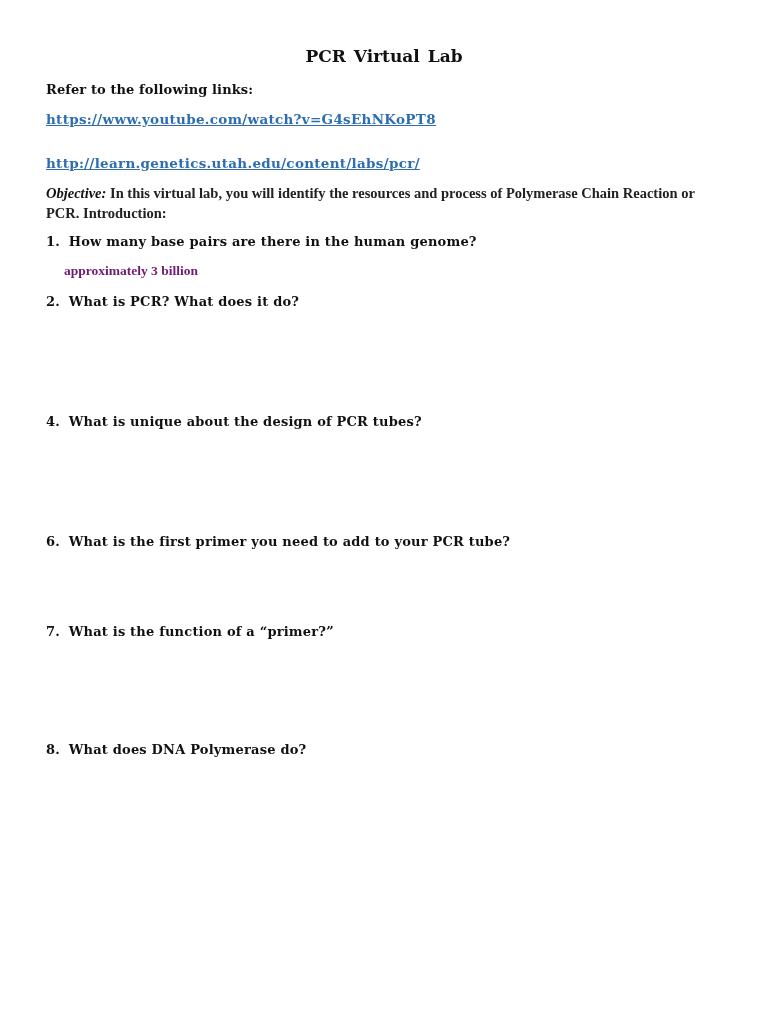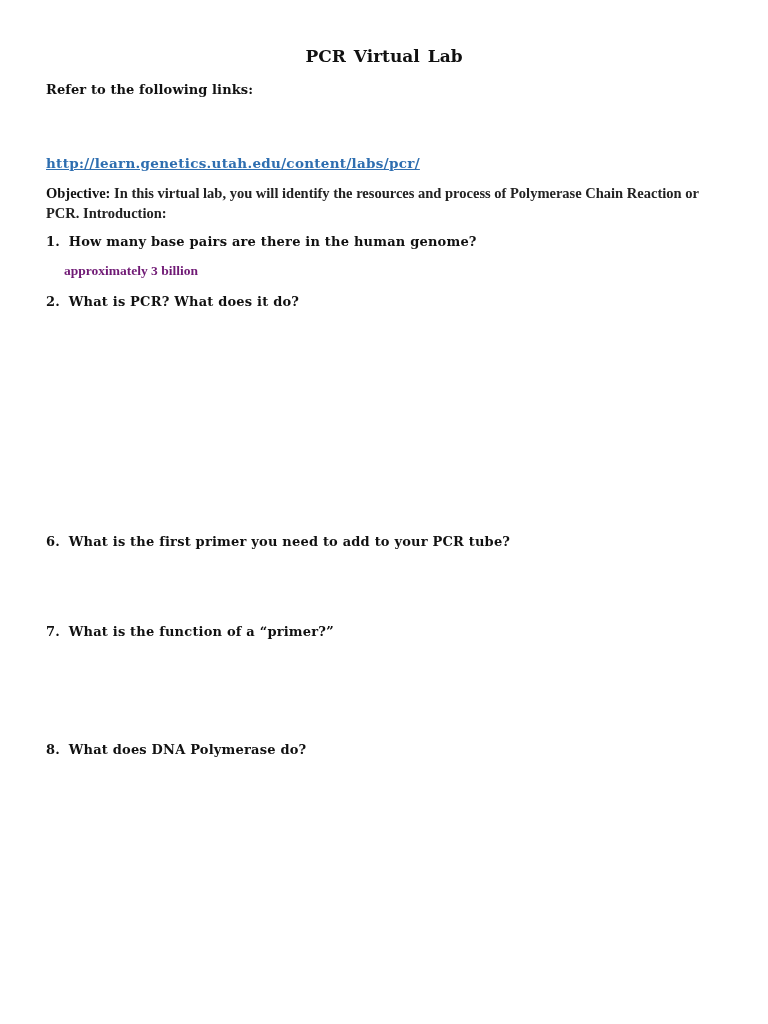--- a/index.html
+++ b/index.html
@@ -45,21 +45,21 @@
     .objective {
       left: 46px; top: 183px;
       width: 680px;
       white-space: normal;
       font-family: "Liberation Serif", serif;
       font-size: 14.5px;
       line-height: 20px;
       font-weight: bold;
       color: #222;
     }
-    .objective b { color: #111; }
+    .objective b { color: #111; font-style: italic; }
     .question {
       left: 46px;
       font-size: 13px;
       font-weight: bold;
       letter-spacing: 0.2px;
     }
     .question .num {
       display: inline-block;
       width: 18px;
     }
@@ -73,38 +73,43 @@
   </style>
 </head>
 <body>
 
 <div class="page">
 
   <div class="abs title">PCR Virtual Lab</div>
 
   <div class="abs body-text" style="left:46px; top:82px; font-weight:bold;">Refer to the following links:</div>
 
+  <a class="abs link" style="left:46px; top:111px;">https://www.youtube.com/watch?v=G4sEhNKoPT8</a>
 
   <a class="abs link" style="left:46px; top:155px;">http://learn.genetics.utah.edu/content/labs/pcr/</a>
 
   <div class="abs objective"><b>Objective:</b><span> In this virtual lab, you will identify the resources and process of Polymerase Chain Reaction or PCR. Introduction:</span></div>
 
   <div class="abs question" style="top:234px;">
     <span class="num">1.</span>
     <span>How many base pairs are there in the human genome?</span>
   </div>
 
   <div class="abs answer">approximately 3 billion</div>
 
   <div class="abs question" style="top:294px;">
     <span class="num">2.</span>
     <span>What is PCR? What does it do?</span>
   </div>
 
 
+  <div class="abs question" style="top:414px;">
+    <span class="num">4.</span>
+    <span>What is unique about the design of PCR tubes?</span>
+  </div>
 
   <div class="abs question" style="top:534px;">
     <span class="num">6.</span>
     <span>What is the first primer you need to add to your PCR tube?</span>
   </div>
 
   <div class="abs question" style="top:624px;">
     <span class="num">7.</span>
     <span>What is the function of a “primer?”</span>
   </div>

